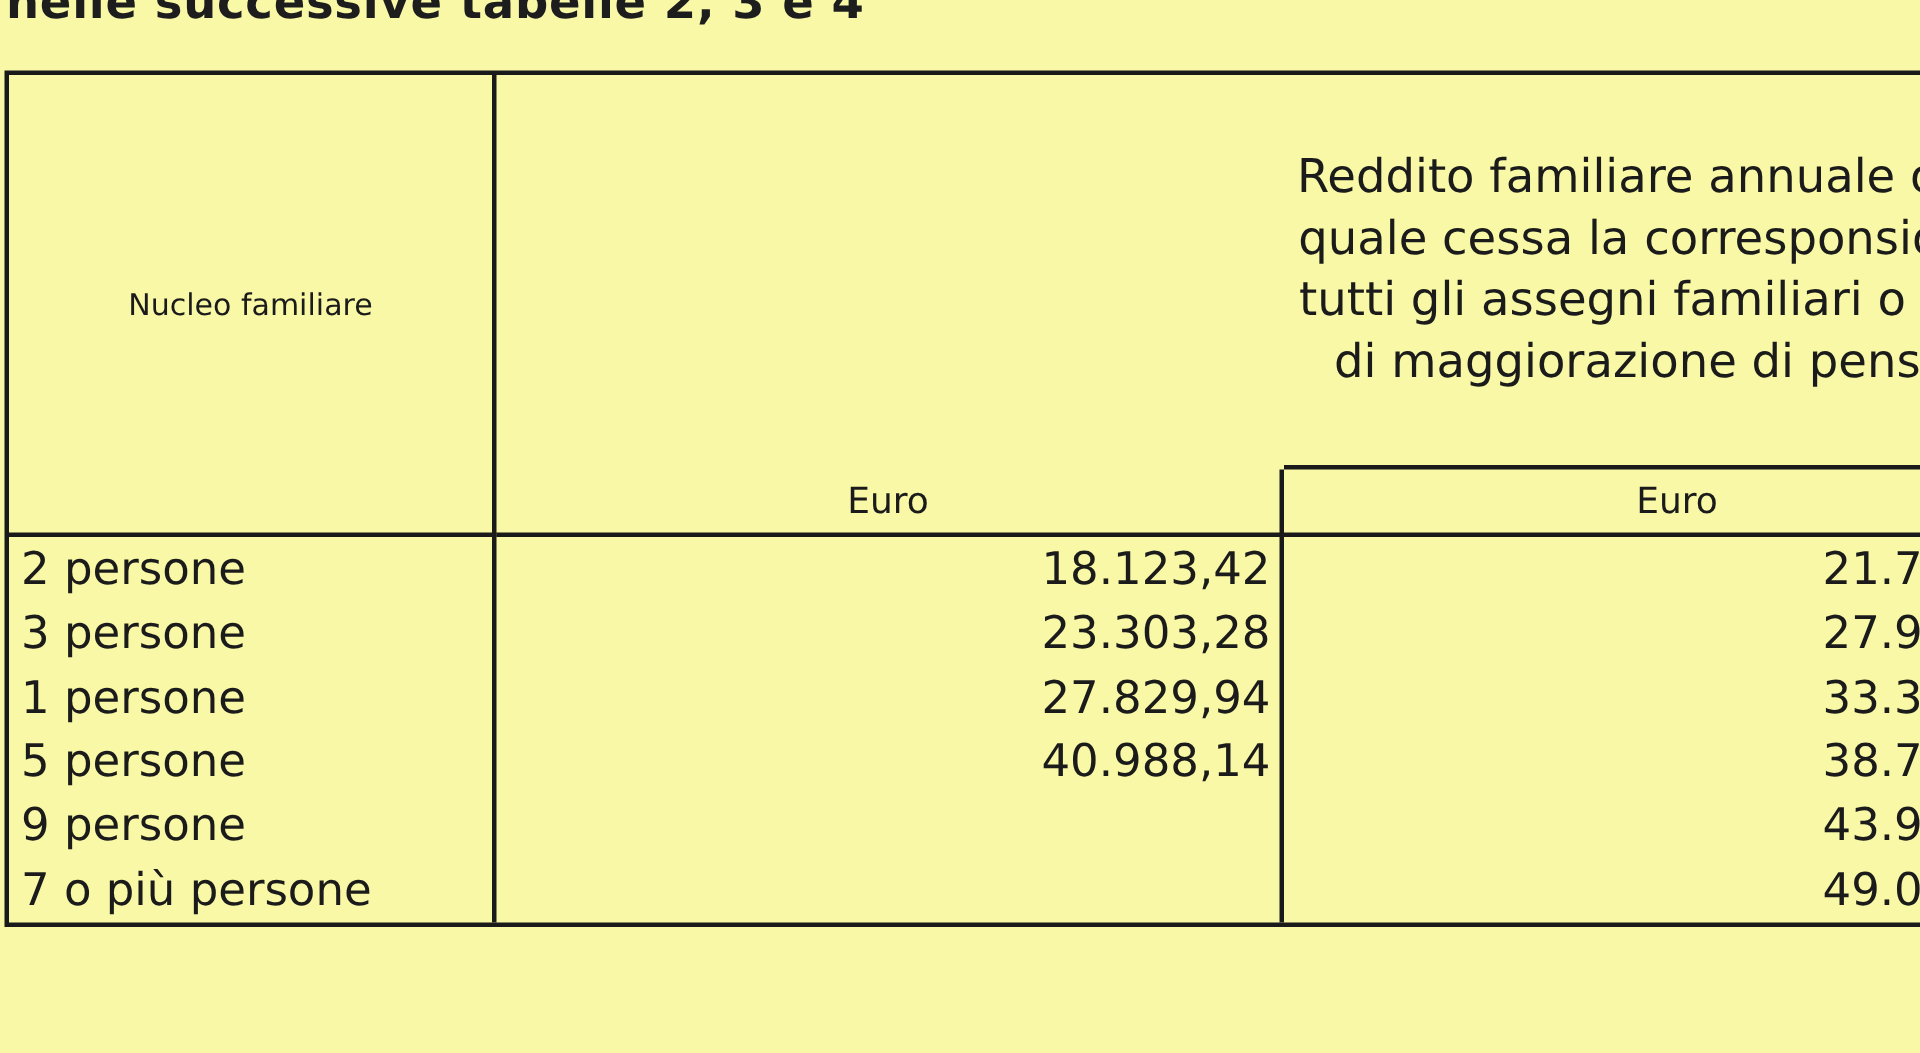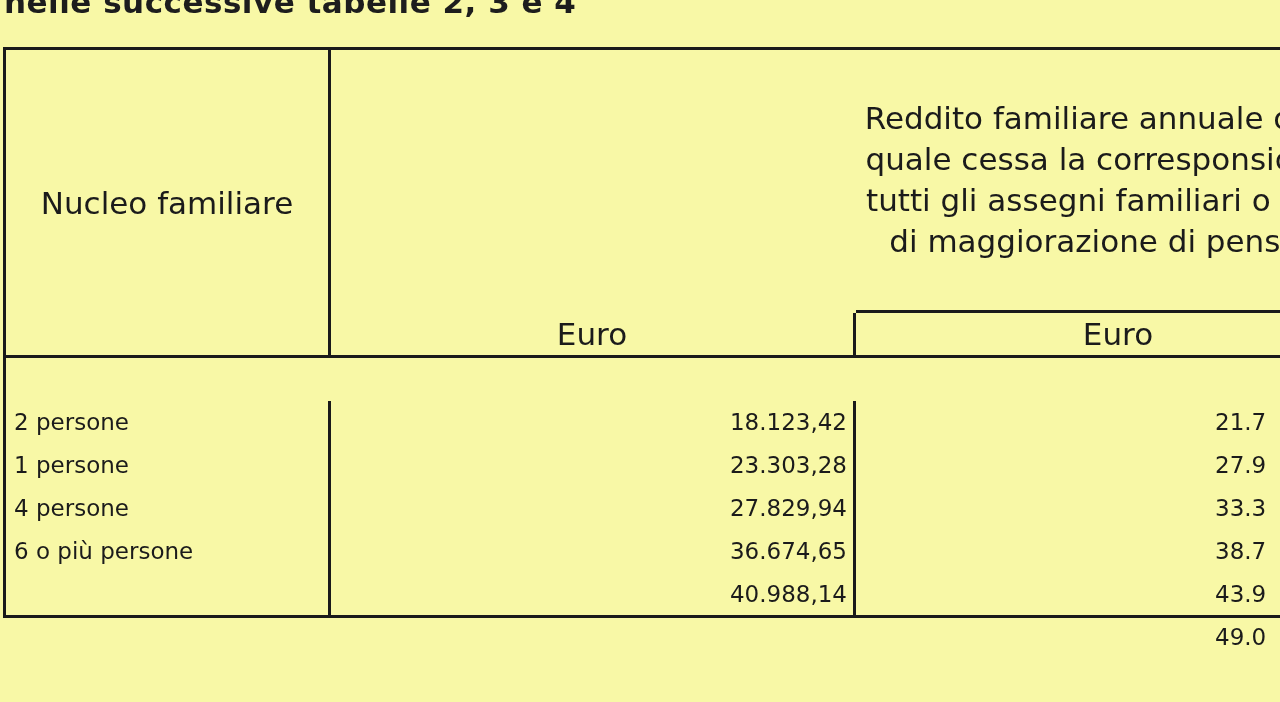--- a/index.html
+++ b/index.html
@@ -45,46 +45,46 @@
   }
   .b-right  { border-right: 3px solid #1a1a1a; }
   .b-bottom { border-bottom: 3px solid #1a1a1a; }
 
   .cell-family-header {
     grid-row: 1 / 3;
     grid-column: 1;
     display: flex;
     align-items: center;
     justify-content: center;
-    font-size: 31px;
+    font-size: 20px;
     text-align: right;
   }
   .cell-col2-header { grid-row: 1; grid-column: 2; }
   .cell-col3-header { grid-row: 1; grid-column: 3; }
   .header-multiline {
     display: flex;
     align-items: center;
     justify-content: center;
     text-align: center;
     font-size: 31px;
     line-height: 41px;
   }
   .header-multiline span { white-space: pre; display: block; }
 
   .cell-unit {
     display: flex;
     align-items: center;
     justify-content: center;
-    font-size: 31px;
+    font-size: 24px;
     text-align: right;
   }
   .cell-unit-col2 { grid-row: 2; grid-column: 2; }
   .cell-unit-col3 { grid-row: 2; grid-column: 3; }
 
-  .cell-data { grid-row: 3; font-size: 23px; margin-top: 43px; }
+  .cell-data { grid-row: 3; font-size: 30px; }
   .cell-data-labels  { grid-column: 1; }
   .cell-data-values1 { grid-column: 2; }
   .cell-data-values2 { grid-column: 3; }
 
   .data-line {
     height: 42.83px;
     display: flex;
     align-items: center;
     white-space: nowrap;
   }
@@ -110,30 +110,31 @@
 tutti gli assegni familiari o quote
 di maggiorazione di pensione</span>
     </div>
 
     <div class="cell cell-unit cell-unit-col2 b-right b-bottom">Euro</div>
 
     <div class="cell cell-unit cell-unit-col3 b-bottom">Euro</div>
 
     <div class="cell cell-data cell-data-labels b-right">
       <div class="data-line">2 persone</div>
+      <div class="data-line">3 persone</div>
       <div class="data-line">1 persone</div>
-      <div class="data-line">4 persone</div>
-      <div class="data-line">6 o più persone</div>
+      <div class="data-line">5 persone</div>
+      <div class="data-line">9 persone</div>
+      <div class="data-line">7 o più persone</div>
     </div>
 
     <div class="cell cell-data cell-data-values1 b-right">
       <div class="data-line">18.123,42</div>
       <div class="data-line">23.303,28</div>
       <div class="data-line">27.829,94</div>
-      <div class="data-line">36.674,65</div>
       <div class="data-line">40.988,14</div>
     </div>
 
     <div class="cell cell-data cell-data-values2">
       <div class="data-line">21.7</div>
       <div class="data-line">27.9</div>
       <div class="data-line">33.3</div>
       <div class="data-line">38.7</div>
       <div class="data-line">43.9</div>
       <div class="data-line">49.0</div>

